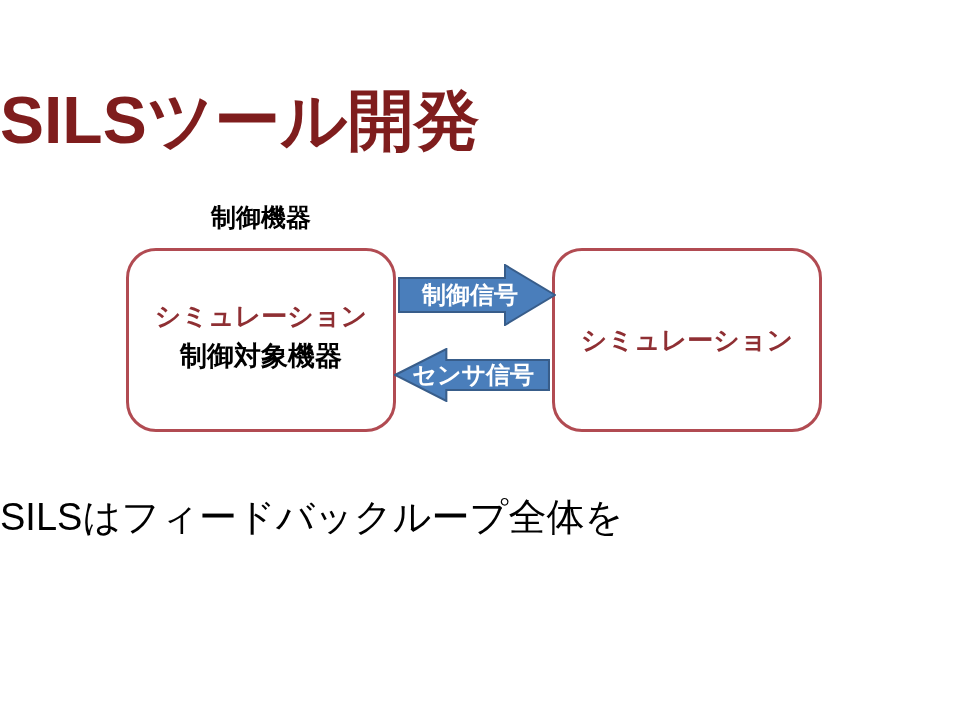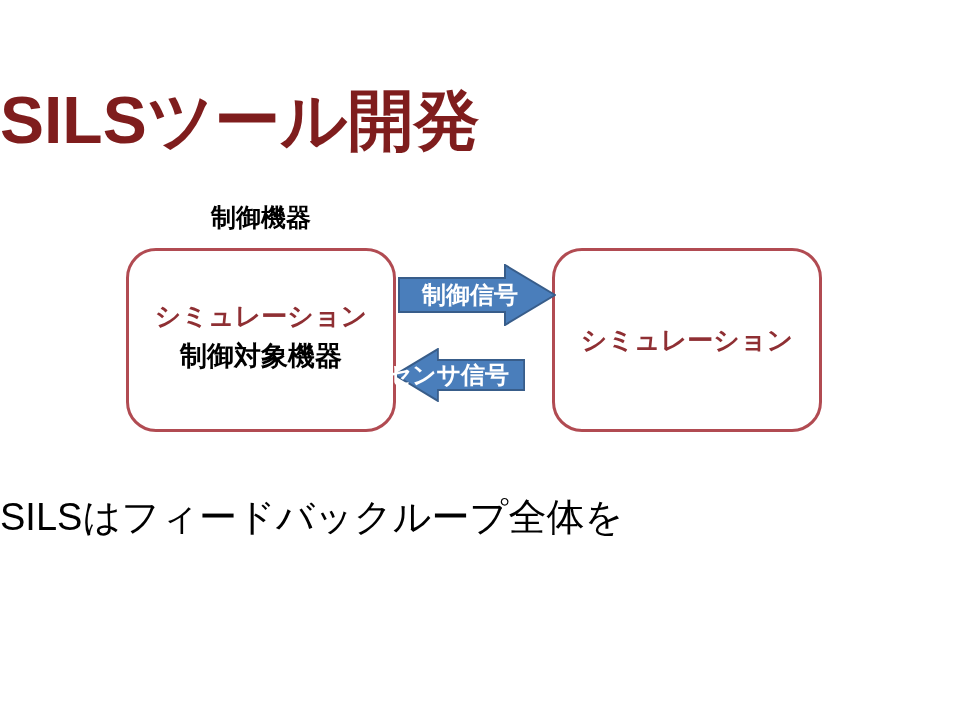--- a/index.html
+++ b/index.html
@@ -78,21 +78,21 @@
     font-weight: 700;
     margin-top: 8px;
   }
   #box-left .box-line.line-red { margin-top: -6px; }
 
   
   .arrow-wrap {
     position: absolute;
   }
   #arrow-control { left: 398px; top: 264px; width: 158px; height: 62px; }
-  #arrow-sensor  { left: 394px; top: 348px; width: 131px; height: 54px; }
+  #arrow-sensor  { left: 394px; top: 348px; width: 156px; height: 54px; }
 
   .arrow-wrap svg {
     display: block;
     width: 100%;
     height: 100%;
   }
   .arrow-label {
     position: absolute;
     top: 0;
     left: 0;

